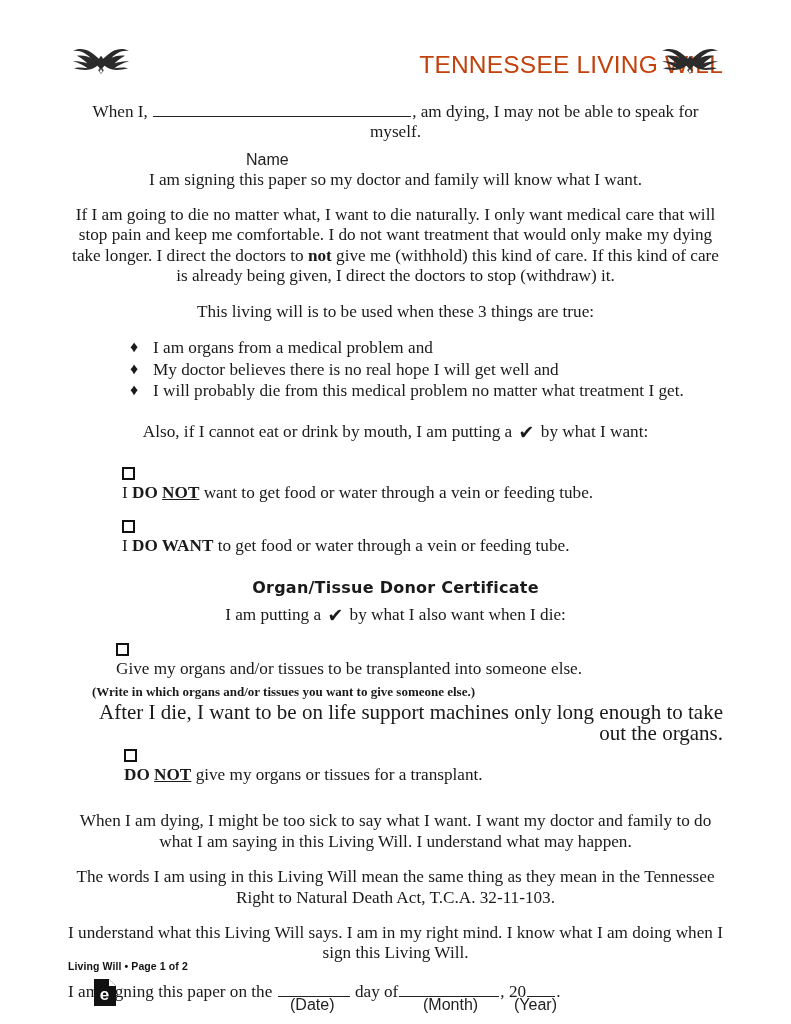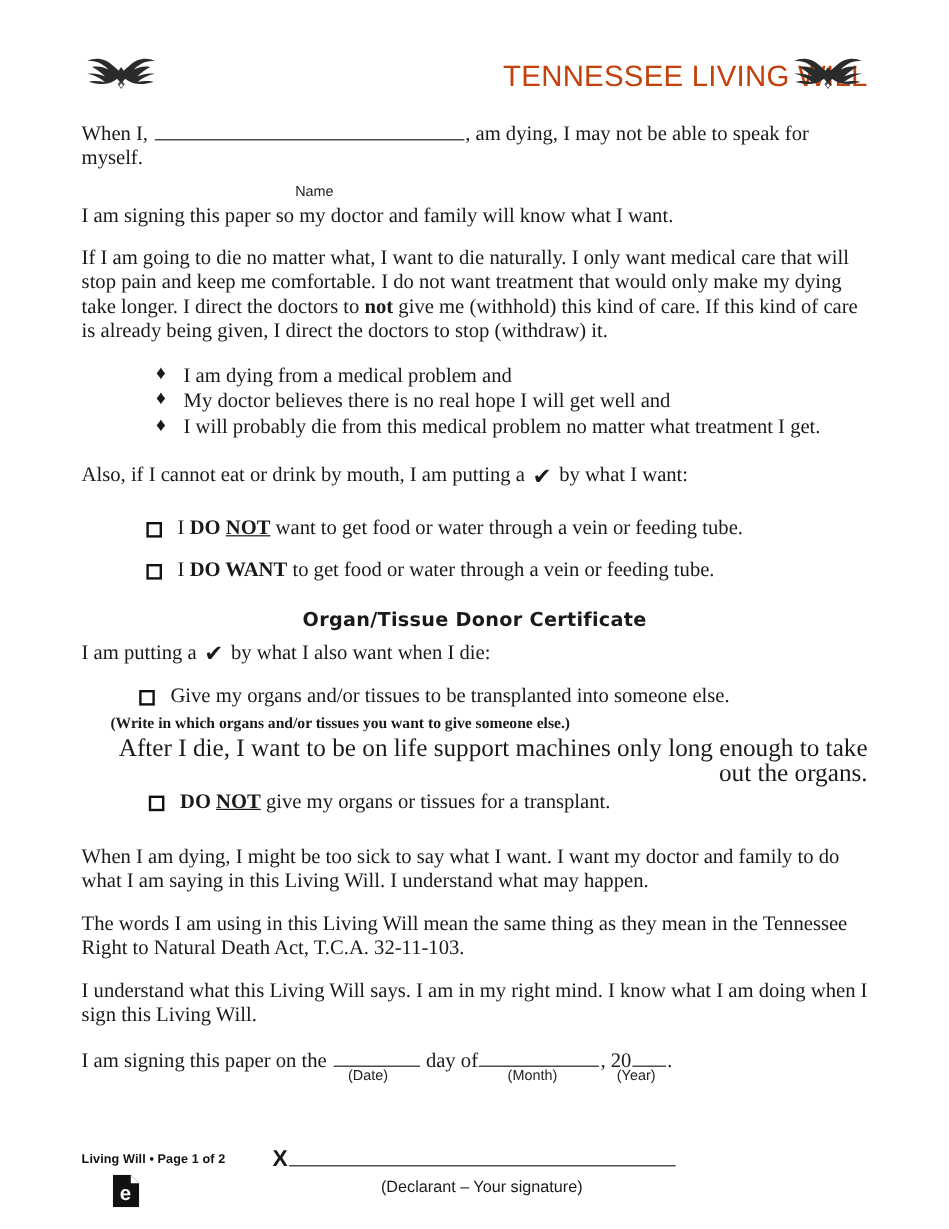--- a/index.html
+++ b/index.html
@@ -51,41 +51,41 @@
   }
   .ornament.left  { left: 4px; }
   .ornament.right { right: 4px; }
   .ornament svg { display: block; width: 100%; height: 100%; }
 
   
   p.para {
     font-size: 17.2px;
     line-height: 20.4px;
     margin: 0 0 15px 0;
-    text-align: left;
+    text-align: center;
   }
   .tight { margin-bottom: 0; }
 
   .blank {
     display: inline-block;
     border-bottom: 1px solid #222;
     vertical-align: baseline;
     height: 0.92em;
     margin: 0 1px;
   }
   .blank-name  { width: 258px; }
   .blank-organ { width: 296px; }
   .blank-date  { width: 72px; }
   .blank-month { width: 100px; }
   .blank-year  { width: 28px; }
   .blank-sig   { width: 322px; }
 
   .minilabel {
     font-family: "Liberation Sans", "DejaVu Sans", sans-serif;
-    font-size: 12px;
+    font-size: 16px;
     color: #222;
     line-height: 11px;
     display: inline-block;
     text-align: right;
   }
   .namelabel-row {
     position: relative;
     height: 12px;
     margin: -4px 0 4px 0;
   }
@@ -124,23 +124,24 @@
     font-size: 19px;
     line-height: 0;
     position: relative;
     top: 2px;
     padding: 0 2px;
   }
 
   
   .cbrow {
     display: flex;
-    align-items: flex-end;
+    align-items: flex-start;
     font-size: 17.2px;
     line-height: 21px;
+    flex-direction: column;
   }
   .cbrow .cbtext { padding-top: 0px; }
 
   .checkbox {
     position: relative;
     width: 15px;
     height: 15px;
     flex: 0 0 15px;
     margin-top: 3px;
     margin-right: 11px;
@@ -294,25 +295,26 @@
   <div class="namelabel-row">
     <span class="minilabel">Name</span>
   </div>
 
   <p class="para">I am signing this paper so my doctor and family will know what I want.</p>
 
   <p class="para">
     <span>If I am going to die no matter what, I want to die naturally. I only want medical care that will stop pain and keep me comfortable. I do not want treatment that would only make my dying take longer. I direct the doctors to </span><b>not</b><span> give me (withhold) this kind of care. If this kind of care is already being given, I direct the doctors to stop (withdraw) it.</span>
   </p>
 
+  <p class="para tight">This living will is to be used when these 3 things are true:</p>
 
   <ul class="diamonds">
     <li>
       <span class="dia">♦</span>
-      <span>I am dying from a medical problem and</span>
+      <span>I am organs from a medical problem and</span>
     </li>
     <li>
       <span class="dia">♦</span>
       <span>My doctor believes there is no real hope I will get well and</span>
     </li>
     <li>
       <span class="dia">♦</span>
       <span>I will probably die from this medical problem no matter what treatment I get.</span>
     </li>
   </ul>

